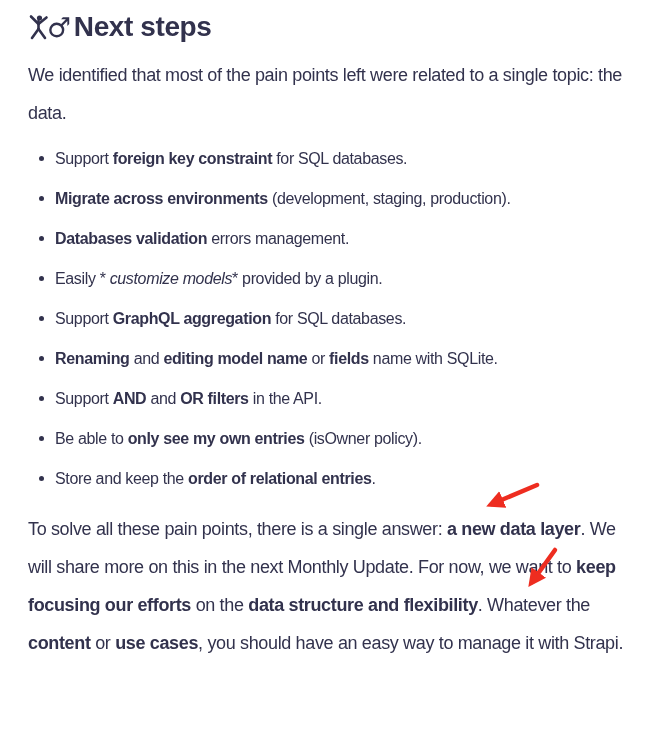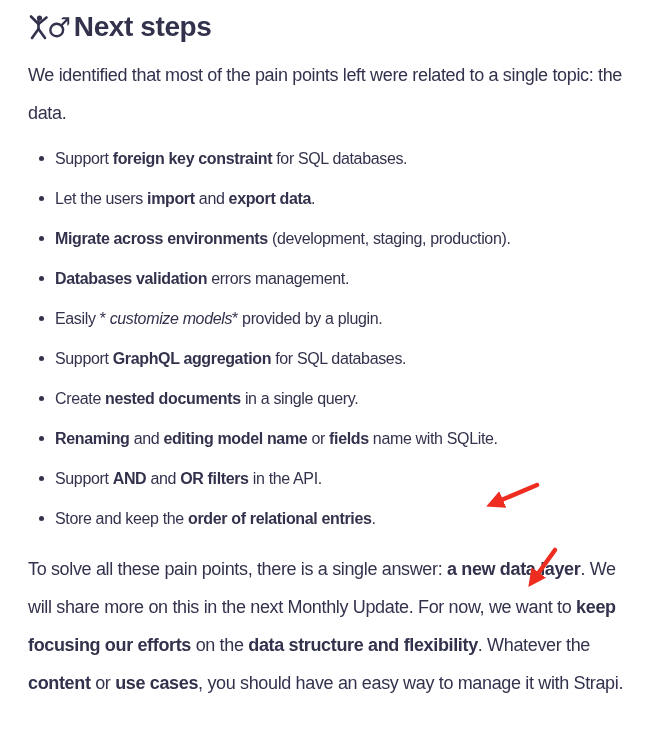--- a/index.html
+++ b/index.html
@@ -123,28 +123,27 @@
       </span>
       <span class="male-sign">♂</span>
     </span>
     <span>Next steps</span>
   </h1>
 
   <p class="intro">We identified that most of the pain points left were related to a single topic: the data.</p>
 
   <ul class="pain-points">
     <li><span>Support </span><strong>foreign key constraint</strong><span> for SQL databases.</span></li>
-    <li><span>Let the users </span><strong>import</strong><span> and </span><strong>export data</strong><span>.</span></li>
     <li><strong>Migrate across environments</strong><span> (development, staging, production).</span></li>
     <li><strong>Databases validation</strong><span> errors management.</span></li>
     <li><span>Easily * </span><em>customize models</em><span>* provided by a plugin.</span></li>
     <li><span>Support </span><strong>GraphQL aggregation</strong><span> for SQL databases.</span></li>
-    <li><span>Create </span><strong>nested documents</strong><span> in a single query.</span></li>
     <li><strong>Renaming</strong><span> and </span><strong>editing model name</strong><span> or </span><strong>fields</strong><span> name with SQLite.</span></li>
     <li><span>Support </span><strong>AND</strong><span> and </span><strong>OR filters</strong><span> in the API.</span></li>
+    <li><span>Be able to </span><strong>only see my own entries</strong><span> (isOwner policy).</span></li>
     <li><span>Store and keep the </span><strong>order of relational entries</strong><span>.</span></li>
   </ul>
 
   <p class="closing"><span>To solve all these pain points, there is a single answer: </span><strong>a new data layer</strong><span>. We will share more on this in the next Monthly Update. For now, we want to </span><strong>keep focusing our efforts</strong><span> on the </span><strong>data structure and flexibility</strong><span>. Whatever the </span><strong>content</strong><span> or </span><strong>use cases</strong><span>, you should have an easy way to manage it with Strapi.</span></p>
 
 </div>
 
 <svg class="annotations" width="663" height="735" viewBox="0 0 663 735">
   <defs>
     <marker id="ah" viewBox="0 0 10 10" refX="6.5" refY="5" markerWidth="4" markerHeight="4" orient="auto-start-reverse">

